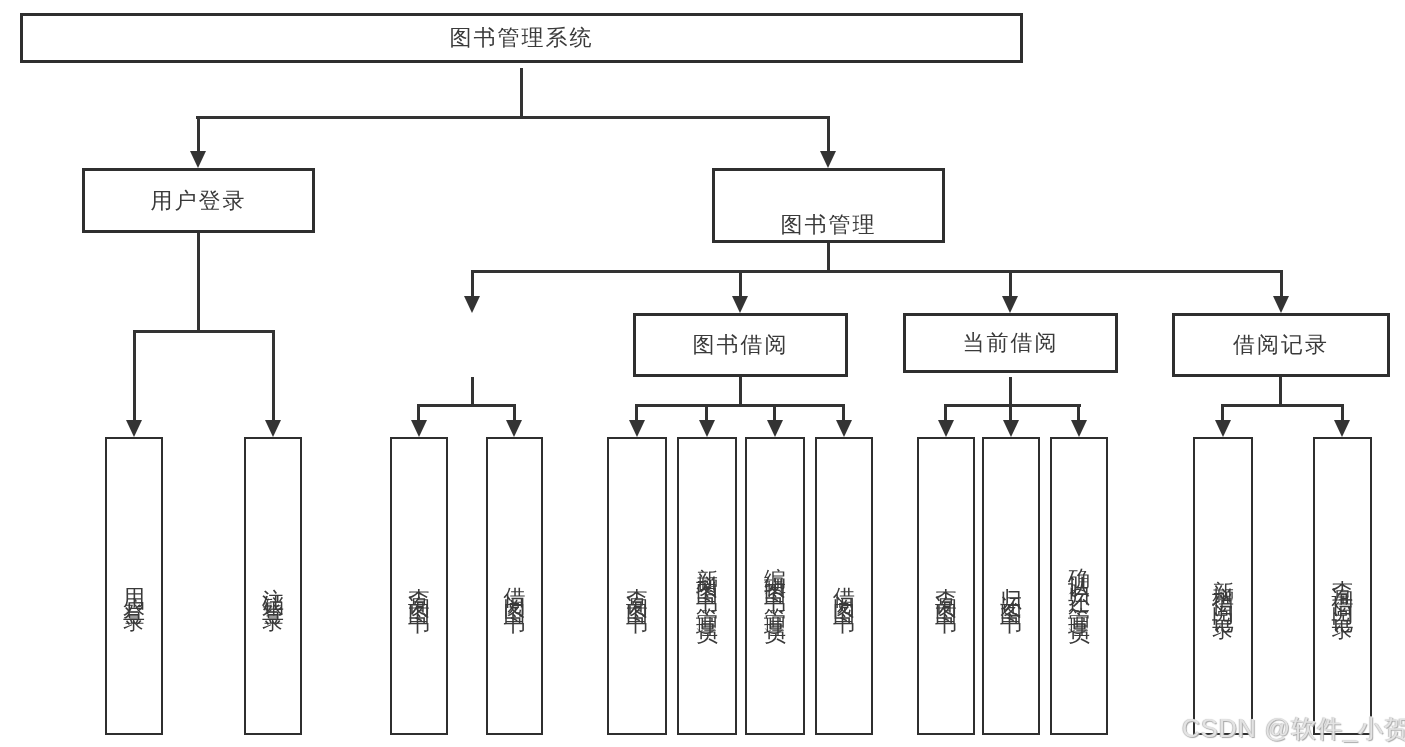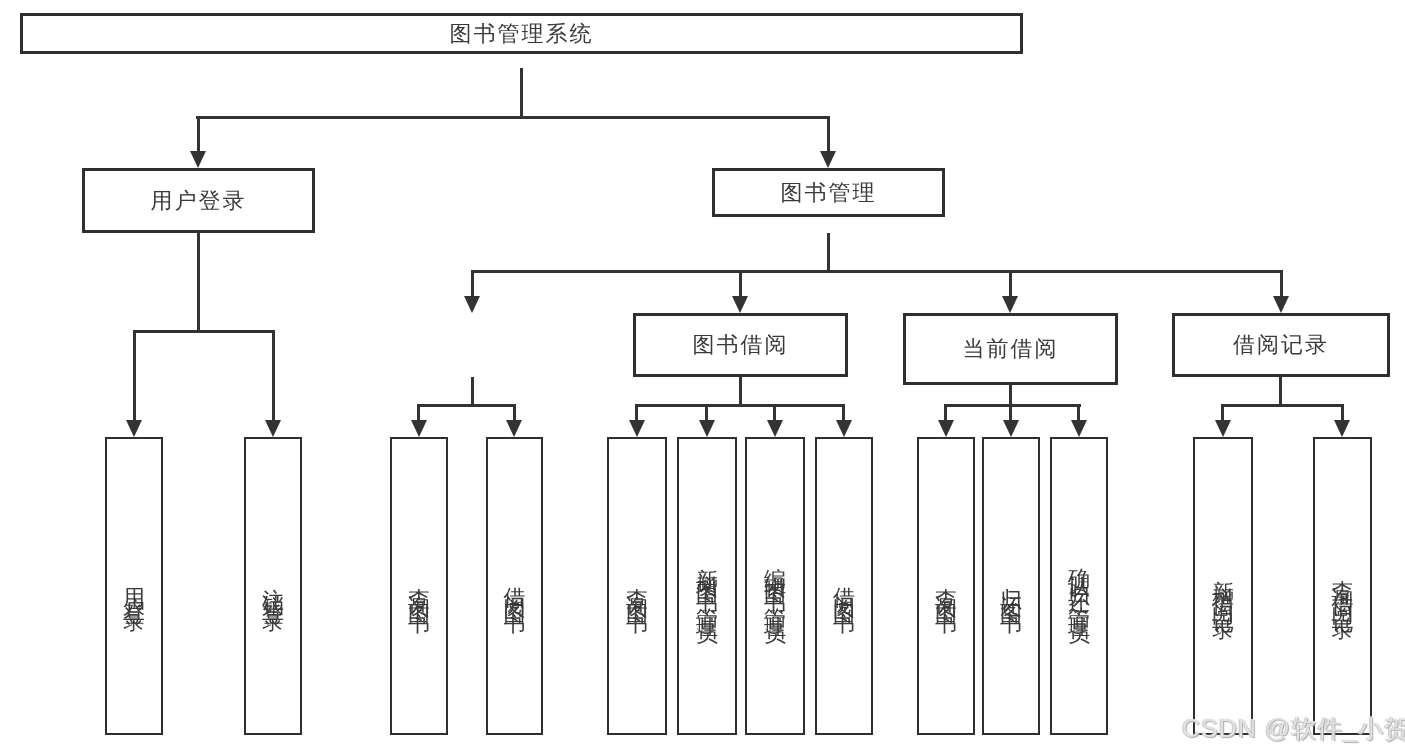--- a/index.html
+++ b/index.html
@@ -58,35 +58,35 @@
     letter-spacing:1px;
     z-index:5;
     white-space:nowrap;
   }
 </style>
 </head>
 <body>
 
 <div class="canvas">
 
-  <div class="hbox" style="left:20px;top:13px;width:1003px;height:41px;">
+  <div class="hbox" style="left:20px;top:13px;width:1003px;height:50px;">
     <span>图书管理系统</span>
   </div>
 
   <div class="vline" style="left:520px;top:68px;height:50px;"></div>
   <div class="hline" style="left:196px;top:116px;width:634px;"></div>
   <div class="vline" style="left:197px;top:116px;height:36px;"></div>
   <div class="vline" style="left:827px;top:116px;height:36px;"></div>
   <div class="arrow" style="left:190px;top:151px;"></div>
   <div class="arrow" style="left:820px;top:151px;"></div>
 
   <div class="hbox" style="left:82px;top:168px;width:233px;height:65px;">
     <span>用户登录</span>
   </div>
-  <div class="hbox" style="left:712px;top:168px;width:233px;height:49px;">
+  <div class="hbox" style="left:712px;top:168px;width:233px;height:75px;align-items:flex-end;">
     <span>图书管理</span>
   </div>
 
   <div class="vline" style="left:197px;top:233px;height:100px;"></div>
   <div class="hline" style="left:133px;top:330px;width:142px;"></div>
   <div class="vline" style="left:133px;top:330px;height:92px;"></div>
   <div class="vline" style="left:272px;top:330px;height:92px;"></div>
   <div class="arrow" style="left:126px;top:420px;"></div>
   <div class="arrow" style="left:265px;top:420px;"></div>
 
@@ -97,21 +97,21 @@
   <div class="vline" style="left:1009px;top:270px;height:28px;"></div>
   <div class="vline" style="left:1280px;top:270px;height:28px;"></div>
   <div class="arrow" style="left:464px;top:296px;"></div>
   <div class="arrow" style="left:732px;top:296px;"></div>
   <div class="arrow" style="left:1002px;top:296px;"></div>
   <div class="arrow" style="left:1273px;top:296px;"></div>
 
   <div class="hbox" style="left:633px;top:313px;width:215px;height:64px;">
     <span>图书借阅</span>
   </div>
-  <div class="hbox" style="left:903px;top:313px;width:215px;height:72px;">
+  <div class="hbox" style="left:903px;top:313px;width:215px;height:60px;">
     <span>当前借阅</span>
   </div>
   <div class="hbox" style="left:1172px;top:313px;width:218px;height:64px;">
     <span>借阅记录</span>
   </div>
 
   <div class="vline" style="left:471px;top:377px;height:30px;"></div>
   <div class="hline" style="left:417px;top:404px;width:99px;"></div>
   <div class="vline" style="left:417px;top:404px;height:18px;"></div>
   <div class="vline" style="left:513px;top:404px;height:18px;"></div>

